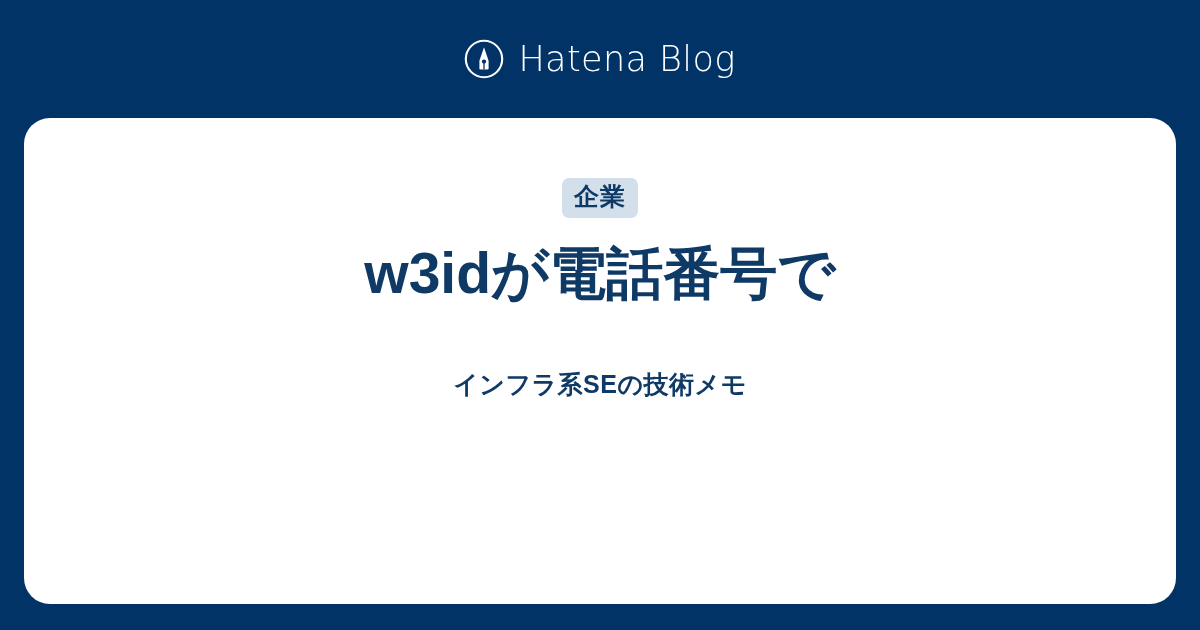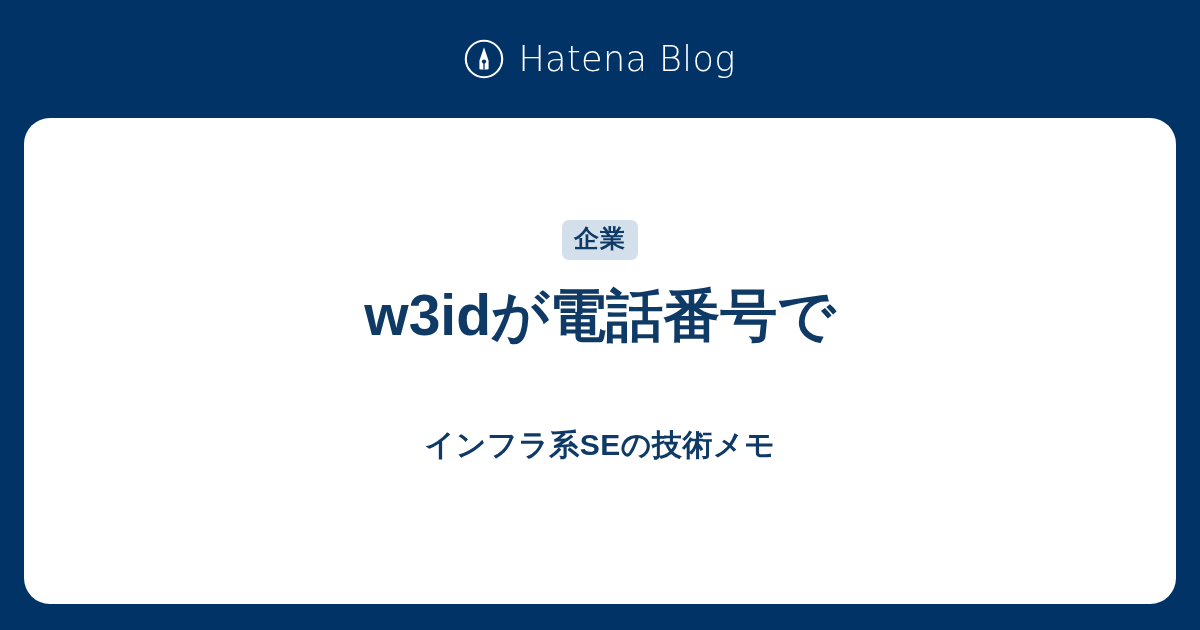--- a/index.html
+++ b/index.html
@@ -73,21 +73,21 @@
     width: 100%;
     padding: 0 60px;
     box-sizing: border-box;
     display: flex;
     flex-direction: column;
     align-items: center;
   }
 
   
   .category-row {
-    margin-top: 102px;
+    margin-top: 60px;
     display: flex;
     justify-content: center;
   }
   .category-badge {
     display: inline-block;
     background: #d3e0ec;
     color: #0f3a66;
     font-size: 25px;
     font-weight: 700;
     line-height: 1;
@@ -105,23 +105,23 @@
     font-weight: 700;
     line-height: 1.18;
     text-align: center;
     letter-spacing: 0px;
     max-width: 1000px;
     word-break: break-word;
   }
 
   
   .blog-title {
-    margin-top: 78px;
+    margin-top: 62px;
     color: #0f3a66;
-    font-size: 30px;
+    font-size: 25px;
     font-weight: 700;
     line-height: 1.2;
     text-align: center;
     letter-spacing: 0.5px;
   }
 </style>
 </head>
 <body>
 
 <div class="ogp-root">

